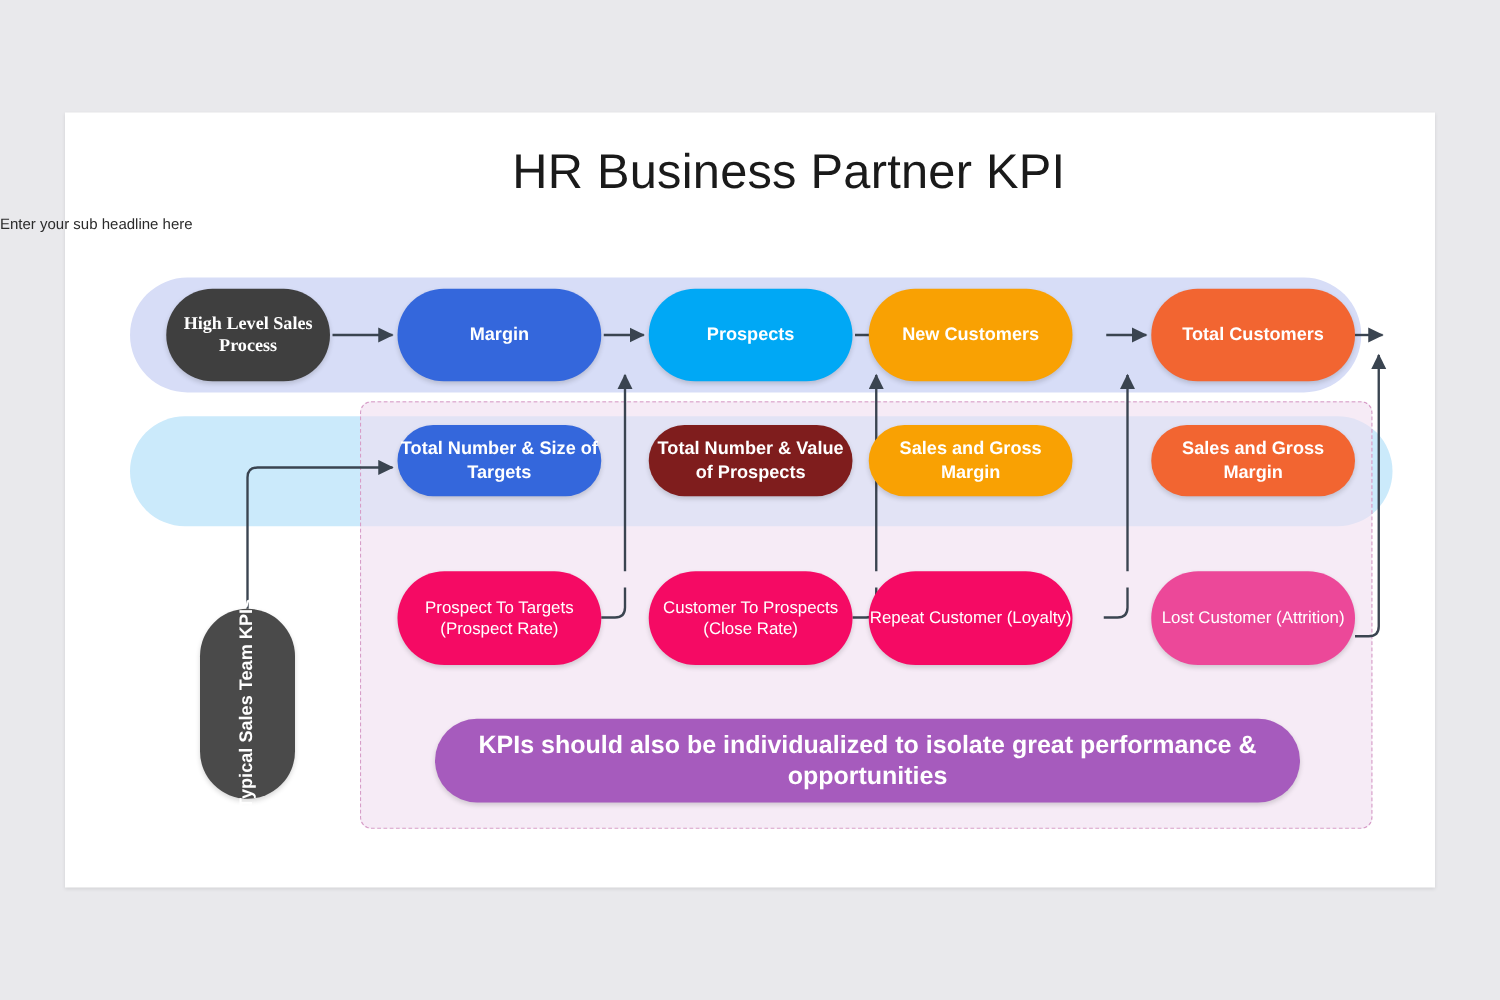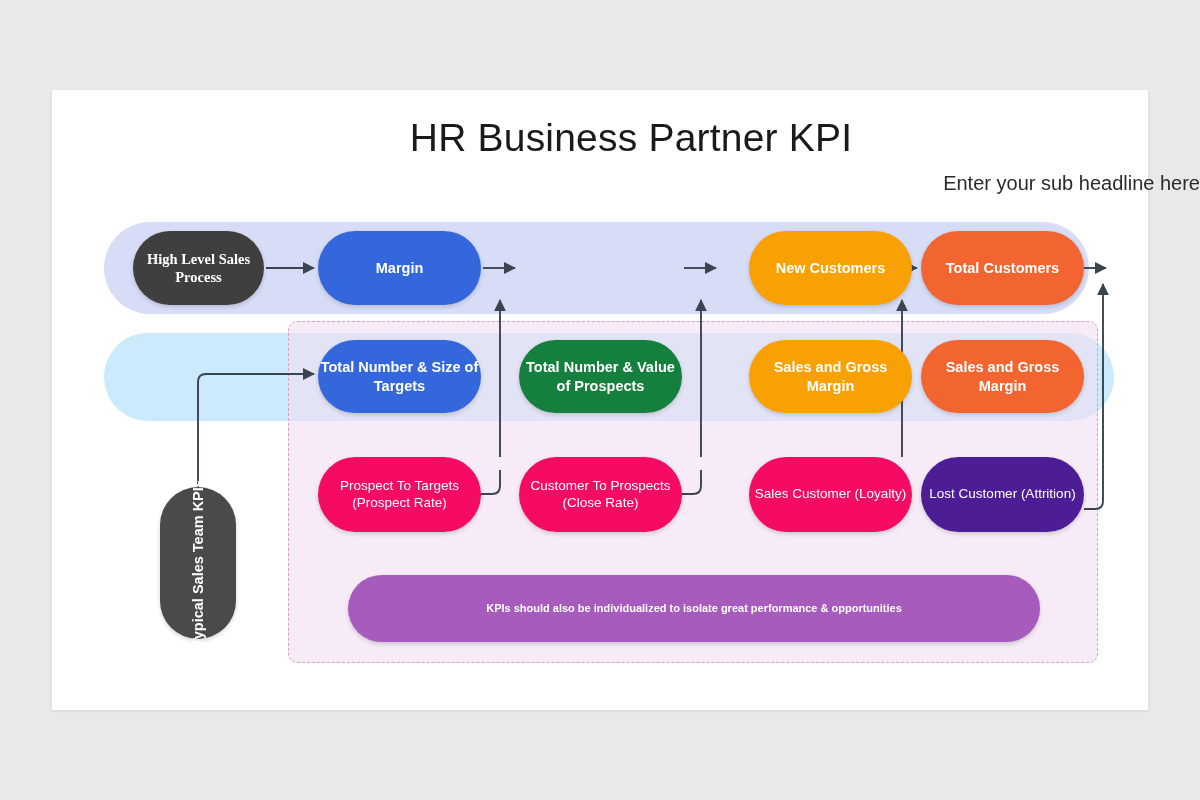--- a/index.html
+++ b/index.html
@@ -40,22 +40,22 @@
     color: #1a1a1a;
     letter-spacing: 0.2px;
     white-space: nowrap;
     padding-left: 31px;
   }
   .subtitle {
     position: absolute;
     left: 0;
     top: 172px;
     width: 1200px;
-    text-align: right;
-    font-size: 20px;
+    text-align: left;
+    font-size: 12px;
     font-weight: 400;
     color: #2b2b2b;
   }
   
   .band {
     position: absolute;
   }
   #band-row1 {
     left: 104px;
     top: 222px;
@@ -98,33 +98,33 @@
   }
   .pill.r1 {
     top: 231px;
     width: 163px;
     height: 74px;
     font-size: 14.5px;
   }
   .pill.r2 {
     top: 340px;
     width: 163px;
-    height: 73px;
+    height: 57px;
     font-size: 14.5px;
   }
   .pill.r3 {
     top: 457px;
     width: 163px;
     height: 75px;
     font-size: 13.5px;
     font-weight: normal;
   }
   .c1 { left: 318px; }
   .c2 { left: 519px; }
-  .c3 { left: 749px; }
+  .c3 { left: 695px; }
   .c4 { left: 921px; }
 
   #pill-high-level {
     left: 133px;
     top: 231px;
     width: 131px;
     height: 74px;
     font-size: 14.5px;
     background: #3f3f3f;
     font-family: Liberation Serif, serif;
@@ -143,21 +143,21 @@
     white-space: nowrap;
     line-height: 1.25;
   }
   #banner-kpi {
     left: 348px;
     top: 575px;
     width: 692px;
     height: 67px;
     background: #a65bbd;
     border-radius: 34px;
-    font-size: 11px;
+    font-size: 20px;
     font-weight: bold;
     text-align: center;
   }
   
   #arrows {
     position: absolute;
     left: 0; top: 0;
     width: 1200px;
     height: 800px;
     pointer-events: none;
@@ -208,50 +208,53 @@
       <path d="M1084,509 L1095,509 Q1103,509 1103,501 L1103,284"></path>
     </g>
   </svg>
 
   <div class="pill" id="pill-high-level">
     <span>High Level Sales Process</span>
   </div>
   <div class="pill r1 c1" style="background:#3467dc">
     <span>Margin</span>
   </div>
+  <div class="pill r1 c2" style="background:#00a8f5">
+    <span>Prospects</span>
+  </div>
   <div class="pill r1 c3" style="background:#f9a103">
     <span>New Customers</span>
   </div>
   <div class="pill r1 c4" style="background:#f26531">
     <span>Total Customers</span>
   </div>
 
   <div class="pill r2 c1" style="background:#3467dc">
     <span>Total Number &amp; Size of Targets</span>
   </div>
-  <div class="pill r2 c2" style="background:#15803d">
+  <div class="pill r2 c2" style="background:#7f1d1d">
     <span>Total Number &amp; Value of Prospects</span>
   </div>
   <div class="pill r2 c3" style="background:#f9a103">
     <span>Sales and Gross Margin</span>
   </div>
   <div class="pill r2 c4" style="background:#f26531">
     <span>Sales and Gross Margin</span>
   </div>
 
   <div class="pill r3 c2" style="background:#f50a64">
     <span>Customer To Prospects (Close Rate)</span>
   </div>
   <div class="pill r3 c1" style="background:#f50a64">
     <span>Prospect To Targets (Prospect Rate)</span>
   </div>
   <div class="pill r3 c3" style="background:#f50a64">
-    <span>Sales Customer (Loyalty)</span>
-  </div>
-  <div class="pill r3 c4" style="background:#4c1d95">
+    <span>Repeat Customer (Loyalty)</span>
+  </div>
+  <div class="pill r3 c4" style="background:#ec4899">
     <span>Lost Customer (Attrition)</span>
   </div>
 
   <div class="pill" id="pill-typical-kpis">
     <span class="vlabel">Typical Sales Team KPIs</span>
   </div>
 
   <div class="pill" id="banner-kpi">
     <span>KPIs should also be individualized  to isolate great performance &amp; opportunities</span>
   </div>

